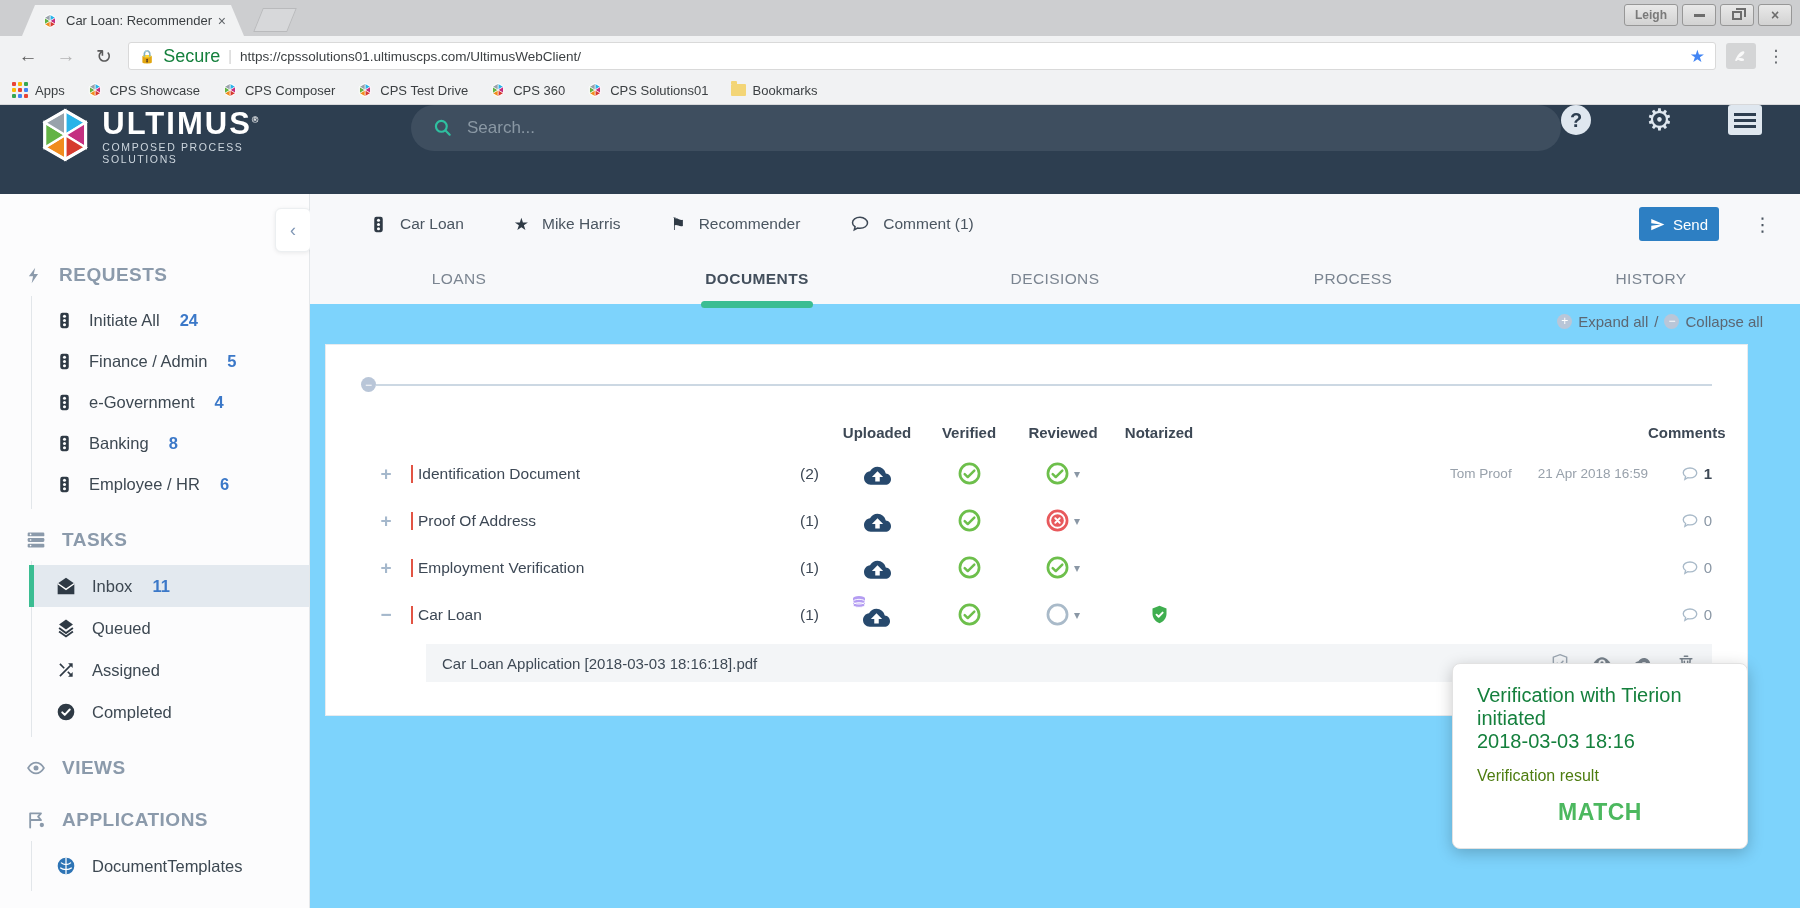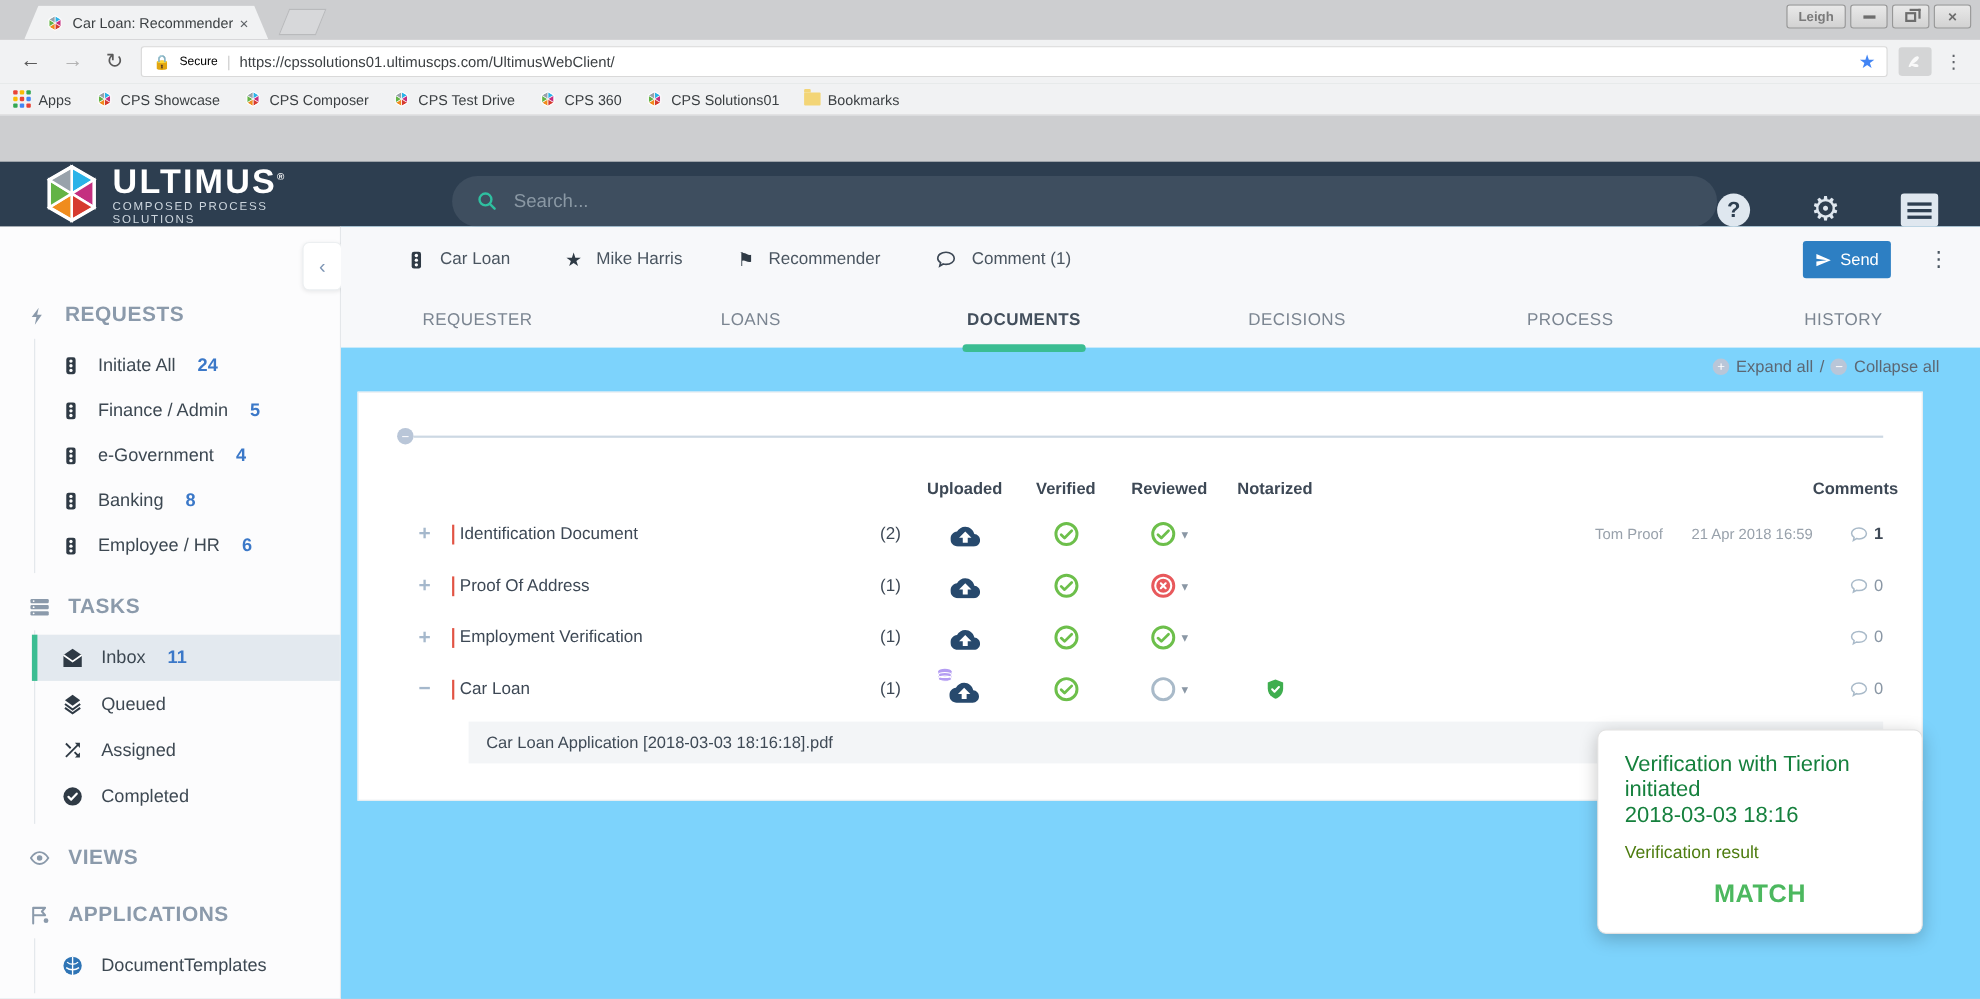--- a/index.html
+++ b/index.html
@@ -25,38 +25,38 @@
   .glyph-restore { display:block; width:10px; height:9px; border:2px solid #6d6d6d; position:relative; background:transparent; }
   .glyph-restore::before { content:""; position:absolute; left:2px; top:-5px; width:8px; height:7px; border:2px solid #6d6d6d; border-left:none; border-bottom:none; }
   .glyph-close { font-size:14px; font-weight:bold; }
 
   .toolbar { height:40px; background:#f1f2f3; display:flex; align-items:center; padding:0 14px; gap:10px; }
   .nav-btn { font-size:19px; color:#5a5a5a; width:28px; text-align:center; cursor:pointer; }
   .nav-btn.disabled { color:#b3b3b3; }
   .addressbar { flex:1; height:28px; background:#fff; border:1px solid #d9d9d9; border-radius:3px;
                 display:flex; align-items:center; padding:0 10px; gap:8px; }
   .lock-icon { font-size:13px; color:#0a8a43; }
-  .secure-label { color:#000000; font-size:11px; }
+  .secure-label { color:#15803d; font-size:18px; }
   .addr-divider { color:#d0d0d0; font-size:14px; }
   .url-text { color:#3c4043; font-size:13.5px; flex:1; white-space:nowrap; overflow:hidden; }
   .star-icon { color:#4285f4; font-size:17px; cursor:pointer; }
   .ext-btn { width:30px; height:26px; background:#d4d5d6; border-radius:3px; display:flex; align-items:center; justify-content:center; }
   .kebab { color:#5f6368; font-size:17px; letter-spacing:0; width:20px; text-align:center; cursor:pointer; }
 
   .bookmarksbar { height:29px; background:#f1f2f3; border-bottom:1px solid #d7d8da;
                   display:flex; align-items:center; padding:0 12px; gap:22px; }
   .bm-item { display:flex; align-items:center; gap:7px; font-size:13px; color:#3c4043; cursor:pointer; white-space:nowrap; }
   .apps-grid { display:grid; grid-template-columns:repeat(3,4px); grid-gap:2px; }
   .apps-grid i { width:4px; height:4px; border-radius:1px; display:block; }
   .folder-icon { width:15px; height:12px; background:#f3d576; border-radius:1px; position:relative; }
   .folder-icon::before { content:""; position:absolute; top:-3px; left:0; width:6px; height:3px; background:#f3d576; border-radius:1px 1px 0 0; }
   .cps-fav { width:16px; height:16px; }
 
   
-  .appheader { height:59px; background:#2d3e50; display:flex; align-items:flex-end; padding:0 28px;margin-top:42px; }
+  .appheader { height:89px; background:#2d3e50; display:flex; align-items:flex-start; padding:0 28px; }
   .logo { display:flex; align-items:center; gap:12px; margin-left:12px; }
   .logo-text .brand { color:#fff; font-size:31px; font-weight:bold; letter-spacing:2px; line-height:30px; }
   .logo-text .brand sup { font-size:9px; }
   .logo-text .tagline { color:#cdd6de; font-size:10.5px; letter-spacing:1.6px; margin-top:2px; }
   .searchpill { margin-left:95px; width:1185px; height:46px; background:#3e4e5f; border-radius:24px;
                 display:flex; align-items:center; padding:0 22px; gap:14px; }
   .searchpill input { background:transparent; border:none; outline:none; color:#cfd8e0; font-size:17px; width:100%;
                       font-family:"Liberation Sans", sans-serif; }
   .searchpill input::placeholder { color:#8a98a4; }
   .hdr-icons { margin-left:auto; display:flex; align-items:center; gap:55px; padding-right:10px; }
@@ -528,23 +528,20 @@
             <svg width="15" height="15" viewBox="0 0 24 24">
                 <use href="#plane"></use>
               </svg>
             <span>Send</span>
           </button>
           <span class="th-kebab">⋮</span>
         </div>
 
         <div class="tabsrow">
           <div class="apptab">
-              <span>REQUESTER</span>
-            </div>
-          <div class="apptab">
               <span>LOANS</span>
             </div>
           <div class="apptab active">
               <span>DOCUMENTS</span>
             </div>
           <div class="apptab">
               <span>DECISIONS</span>
             </div>
           <div class="apptab">
               <span>PROCESS</span>

